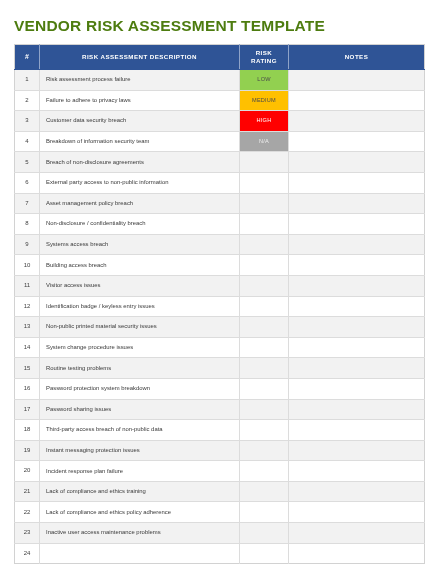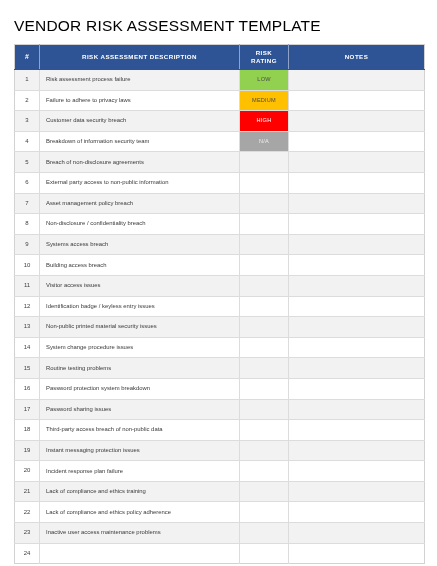--- a/index.html
+++ b/index.html
@@ -22,22 +22,22 @@
     box-sizing: border-box;
     padding: 0;
   }
 
   .page-title {
     position: absolute;
     left: 14px;
     top: 17px;
     font-size: 15.5px;
     letter-spacing: 0.2px;
-    color: #000000;
-    font-weight: 400;
+    color: #4d7c0f;
+    font-weight: 700;
     white-space: nowrap;
   }
 
   .table-wrap {
     position: absolute;
     left: 14px;
     top: 44px;
     width: 410px;
   }
 

